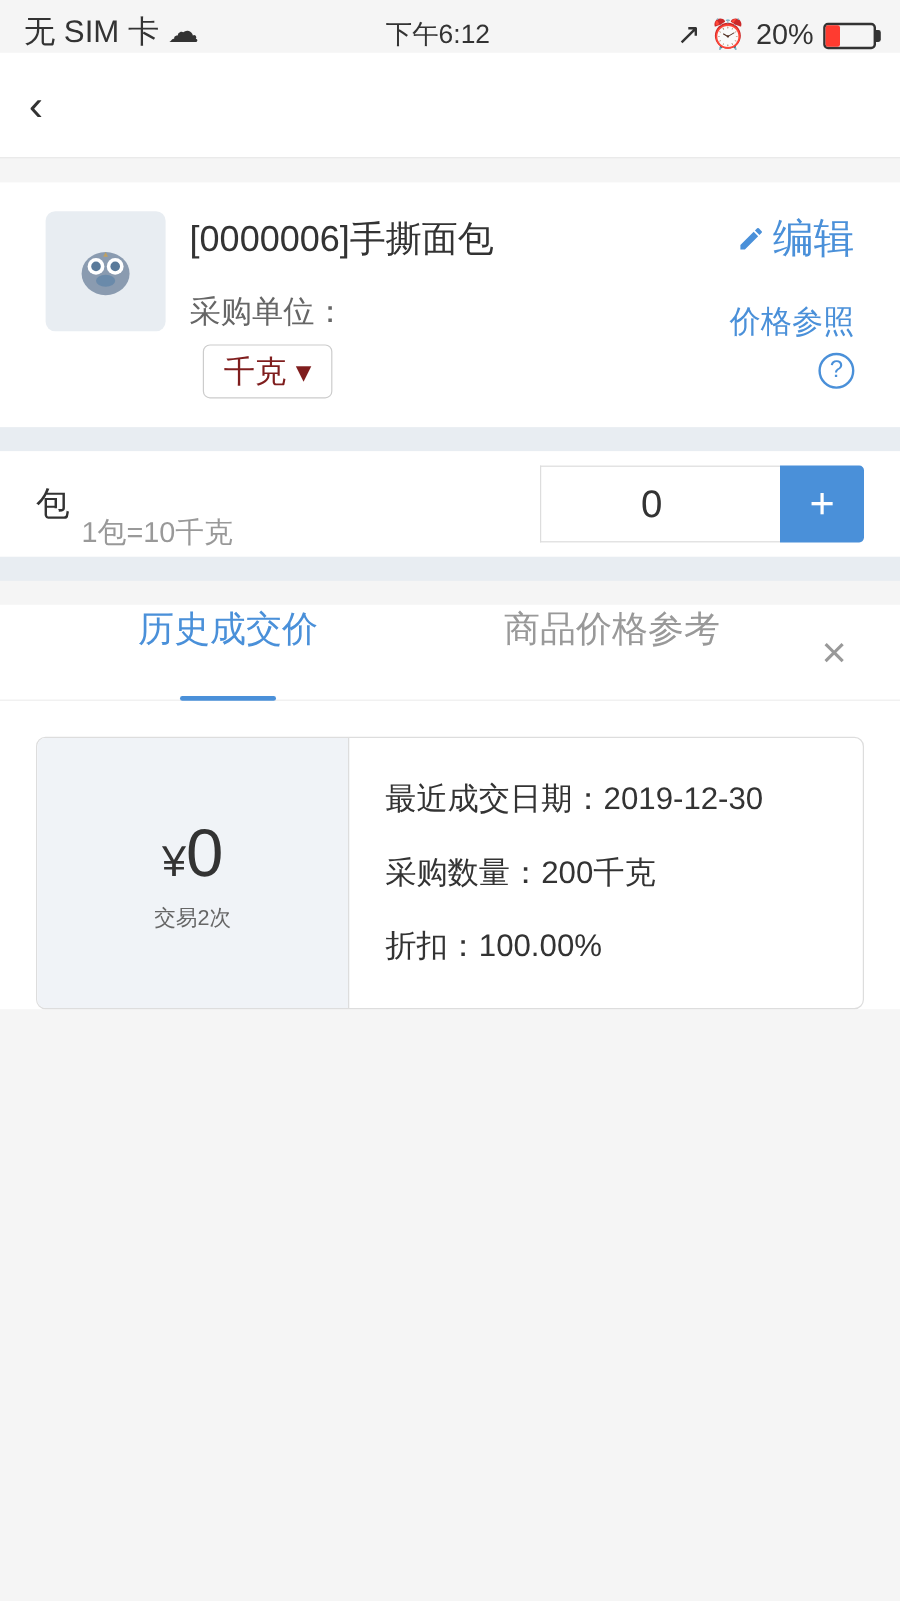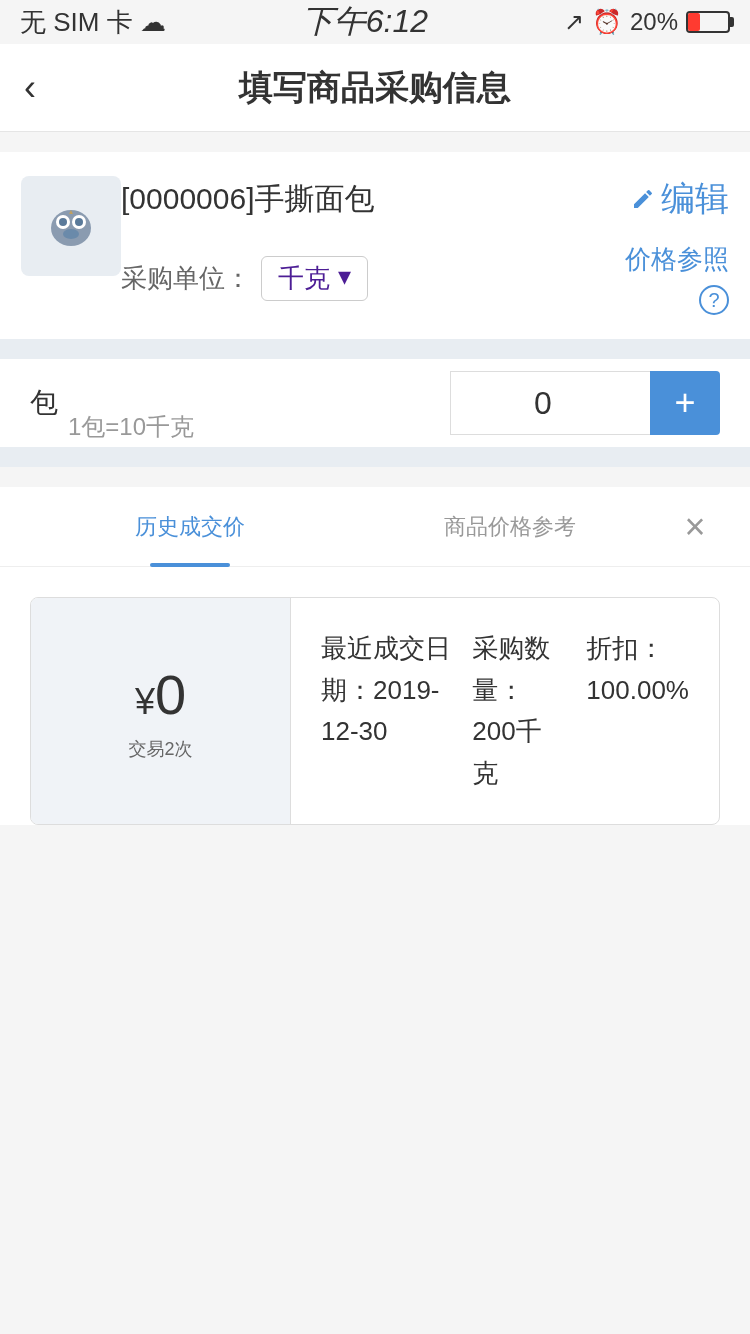--- a/index.html
+++ b/index.html
@@ -12,35 +12,34 @@
       font-size: 28px;
       color: #333;
     }
 
     
     .status-bar {
       width: 750px;
       height: 44px;
       background: #f5f5f5;
       display: flex;
-      align-items: center;
+      align-items: flex-end;
       justify-content: space-between;
       padding: 0 20px;
       font-size: 26px;
       font-weight: 500;
     }
     .status-left {
       display: flex;
       align-items: center;
       gap: 10px;
     }
     .status-center {
-      font-size: 32px;
+      font-size: 22px;
       font-weight: 500;
-      font-style: italic;
     }
     .status-right {
       display: flex;
       align-items: center;
       gap: 8px;
       font-size: 24px;
     }
     .battery-icon {
       width: 44px;
       height: 22px;
@@ -88,23 +87,24 @@
     .nav-title {
       font-size: 34px;
       font-weight: 600;
       color: #333;
     }
 
     
     .product-card {
       background: #fff;
       margin-top: 20px;
-      padding: 24px 21px;
+      padding: 24px 38px;
       display: flex;
       align-items: flex-start;
+      gap: 20px;
     }
     .product-thumb {
       width: 100px;
       height: 100px;
       background: #e8edf2;
       border-radius: 8px;
       display: flex;
       align-items: center;
       justify-content: center;
       flex-shrink: 0;
@@ -135,29 +135,30 @@
       display: flex;
       align-items: center;
       justify-content: space-between;
     }
     .unit-label {
       font-size: 26px;
       color: #666;
       display: flex;
       align-items: center;
       gap: 10px;
+      flex-direction: column;
     }
     .unit-select {
       border: 1px solid #ccc;
       border-radius: 6px;
       padding: 4px 16px;
       font-size: 26px;
-      color: #4c1d95;
+      color: #7f1d1d;
       display: inline-flex;
-      align-items: flex-start;
+      align-items: center;
       gap: 8px;
       background: #fff;
       cursor: pointer;
     }
     .price-ref-btn {
       display: flex;
       align-items: flex-end;
       gap: 8px;
       color: #4a90d9;
       font-size: 26px;
@@ -245,27 +246,27 @@
       display: flex;
       align-items: center;
       padding: 0 30px;
       height: 80px;
       border-bottom: 1px solid #eee;
       position: relative;
     }
     .tab-item {
       flex: 1;
       text-align: center;
-      font-size: 22px;
+      font-size: 30px;
       color: #999;
       cursor: pointer;
       position: relative;
       height: 80px;
       display: flex;
-      align-items: center;
+      align-items: flex-start;
       justify-content: center;
     }
     .tab-item.active {
       color: #4a90d9;
     }
     .tab-underline {
       position: absolute;
       bottom: 0;
       left: 50%;
       transform: translateX(-50%);
@@ -314,21 +315,21 @@
     }
     .price-trade-count {
       font-size: 18px;
       color: #666;
       margin-top: 10px;
     }
     .price-right {
       flex: 1;
       padding: 30px 30px;
       display: flex;
-      flex-direction: row;
+      flex-direction: column;
       justify-content: center;
       gap: 20px;
     }
     .price-detail-row {
       font-size: 26px;
       color: #333;
       line-height: 1.6;
     }
 
     
@@ -350,21 +351,20 @@
     <span>⏰</span>
     <span>20%</span>
     <span class="battery-icon">
       <div class="battery-fill"></div>
     </span>
   </div>
 </div>
 
 <div class="nav-bar">
   <div class="nav-back">‹</div>
-  <div class="nav-title">填写商品采购信息</div>
 </div>
 
 <div class="product-card">
   <div class="product-thumb">
 
     <svg width="60" height="60" viewBox="0 0 60 60">
       <ellipse cx="30" cy="32" rx="20" ry="18" fill="#8a9bb0"></ellipse>
       <circle cx="22" cy="26" r="7" fill="#fff"></circle>
       <circle cx="38" cy="26" r="7" fill="#fff"></circle>
       <circle cx="22" cy="26" r="4" fill="#5a7a9a"></circle>

